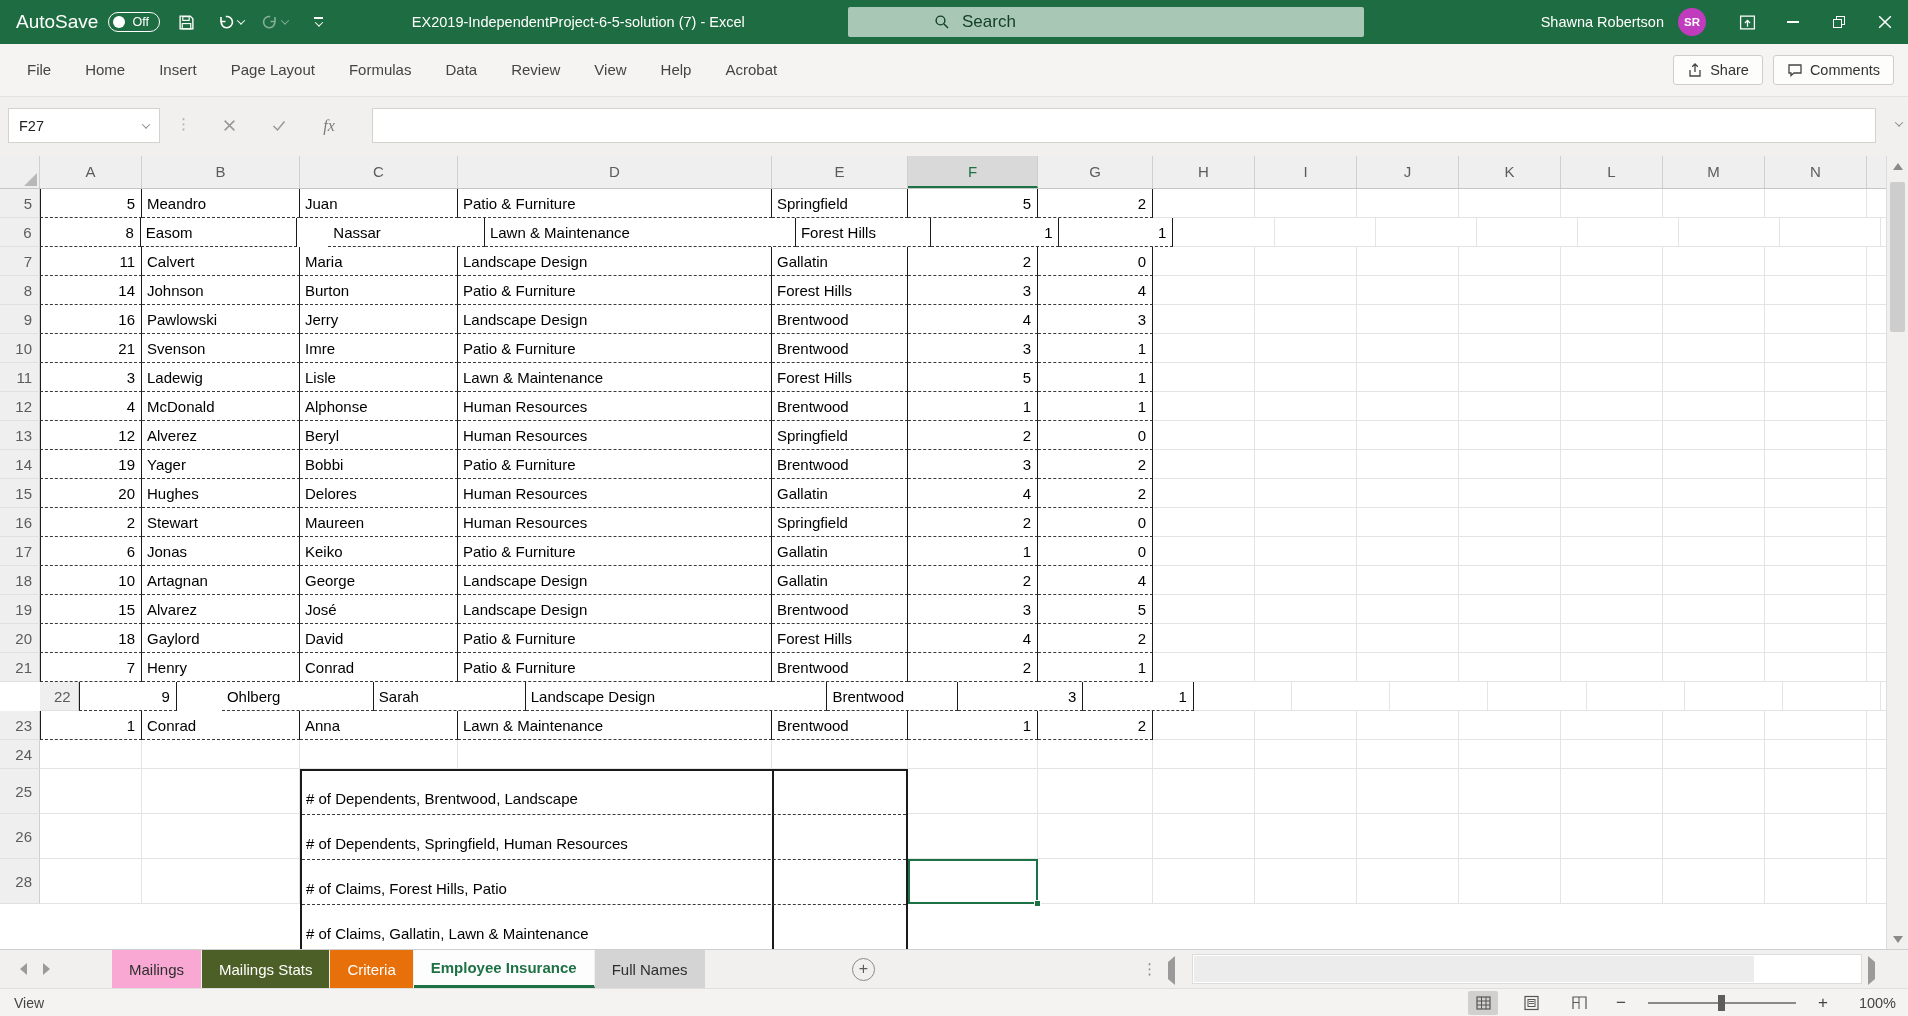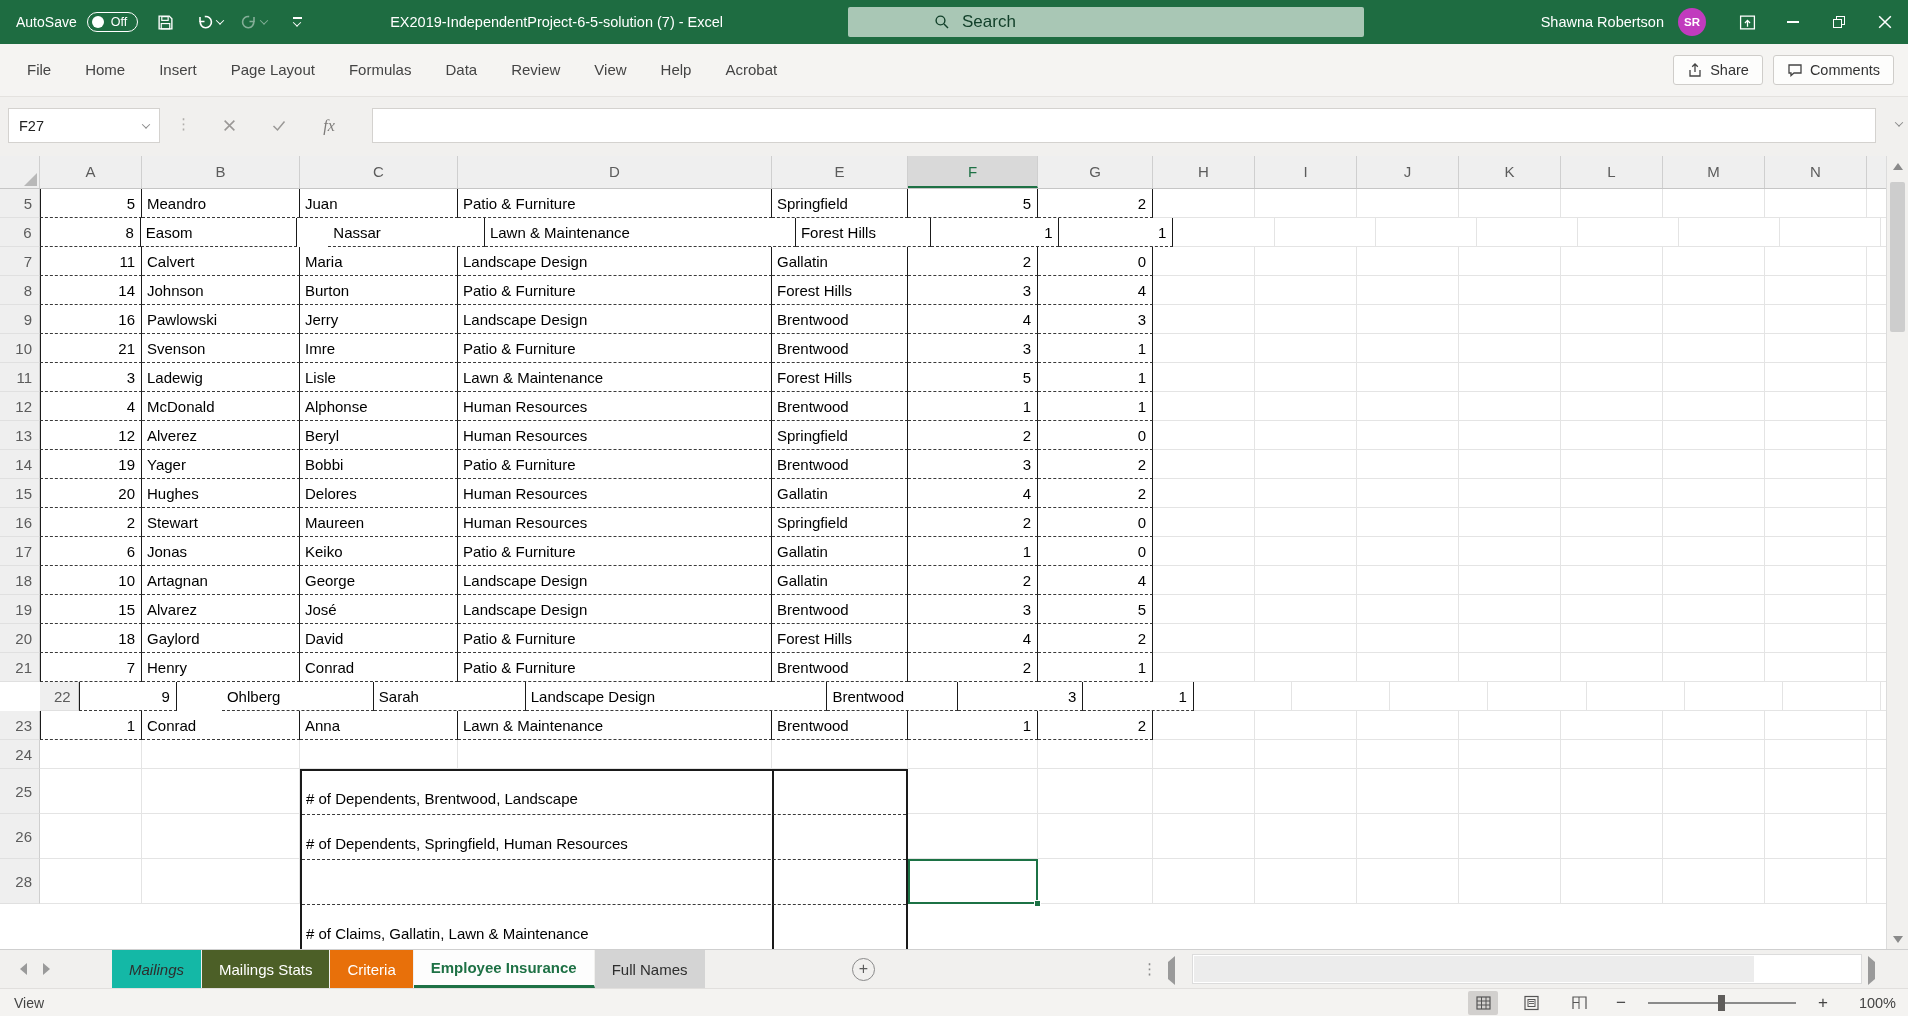--- a/index.html
+++ b/index.html
@@ -4,21 +4,21 @@
 <style>
   * { box-sizing: border-box; margin: 0; padding: 0; }
   html,body { width:1908px; height:1016px; overflow:hidden;
     font-family:"Liberation Sans", sans-serif; background:#fff; }
   .app { position:relative; width:1908px; height:1016px; }
 
   
   .titlebar { position:absolute; top:0; left:0; width:100%; height:44px;
     background:#1e6c41; color:#fff; display:flex; align-items:center; }
   .tb-left { display:flex; align-items:center; gap:10px; padding-left:16px; }
-  .autosave-label { font-size:14px; }
+  .autosave-label { font-size:19px; }
   .as-pill { display:flex; align-items:center; gap:7px; border:1px solid #fff;
     border-radius:11px; padding:2px 10px 2px 4px; cursor:pointer; }
   .as-dot { width:12px; height:12px; border-radius:50%; background:#fff; }
   .as-state { font-size:12.5px; }
   .tb-icon { width:34px; height:32px; display:flex; align-items:center; justify-content:center; gap:3px; cursor:pointer; }
   .dim { opacity:.45; }
   .chev { display:inline-block; width:6px; height:6px; border-right:1.5px solid currentColor;
     border-bottom:1.5px solid currentColor; transform:rotate(45deg) translate(-1px,-1px); }
   .qat-overflow { display:flex; flex-direction:column; align-items:center; gap:2px; }
   .qat-overflow .bar { width:9px; height:1.5px; background:#fff; }
@@ -703,20 +703,21 @@
   <div class="overlay" id="overlay">
     <div class="critbox">
       <div class="divider"></div>
     </div>
     <div class="selbox">
       <div class="handle"></div>
     </div>
   <div class="clabel" style="top: 580px;"># of Dependents, Brentwood, Landscape</div>
       <div class="clabel" style="top: 625px;"># of Dependents, Springfield, Human Resources</div>
       <div class="cdash" style="top: 625px;"></div>
+      <div class="clabel" style="top: 670px;"># of Claims, Forest Hills, Patio</div>
       <div class="cdash" style="top: 670px;"></div>
       <div class="clabel" style="top: 715px;"># of Claims, Gallatin, Lawn &amp; Maintenance</div>
       <div class="cdash" style="top: 715px;"></div>
     </div>
 
   <div class="vscroll">
     <div class="vs-up">
         <span class="tri-up"></span>
       </div>
     <div class="vs-thumb"></div>
@@ -724,21 +725,21 @@
         <span class="tri-down"></span>
       </div>
   </div>
 
   <div class="tabbar">
     <div class="tab-nav">
       <span class="tri-left"></span>
       <span class="tri-right"></span>
     </div>
     <div class="stabs" id="stabs">
-        <div class="stab" style="background: #14b8a6; color: rgb(46, 46, 46); font-style: italic;">Mailings</div>
+        <div class="stab" style="background: #f9a8d4; color: rgb(46, 46, 46);">Mailings</div>
         <div class="stab" style="background: rgb(76, 95, 39); color: rgb(255, 255, 255);">Mailings Stats</div>
         <div class="stab" style="background: rgb(232, 112, 10); color: rgb(255, 255, 255);">Criteria</div>
         <div class="stab active" style="background: rgb(253, 253, 253); color: rgb(30, 113, 69);">Employee Insurance</div>
         <div class="stab" style="background: rgb(212, 212, 212); color: rgb(46, 46, 46);">Full Names</div>
       </div>
     <div class="addsheet">+</div>
     <span class="tab-dots">⋮</span>
     <span class="hscroll-left"><span class="tri-left"></span></span>
     <div class="hscroll-track">
       <div class="hscroll-thumb"></div>

